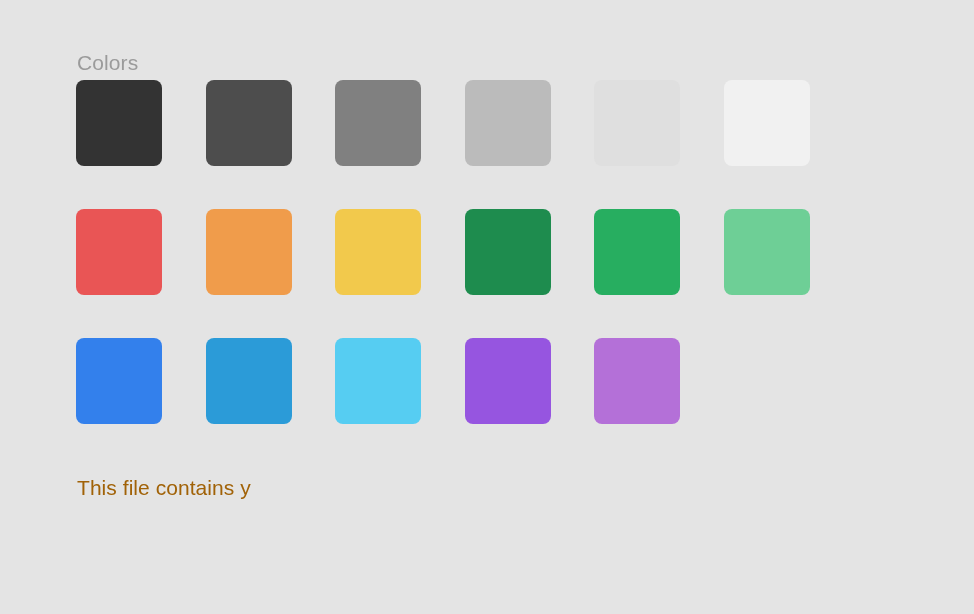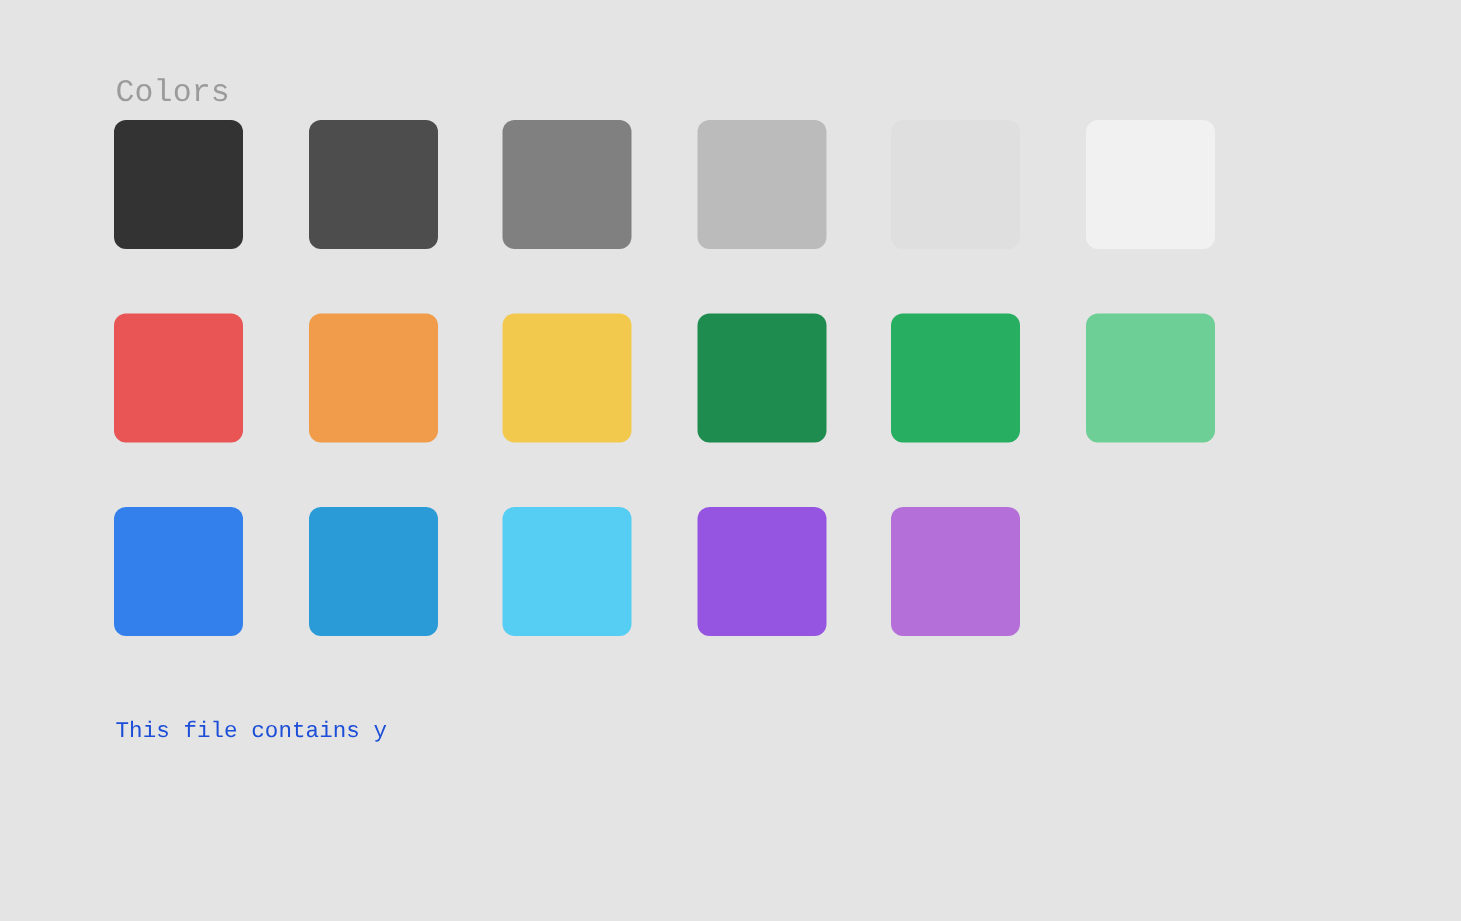--- a/index.html
+++ b/index.html
@@ -14,21 +14,20 @@
     overflow: hidden;
     position: relative;
   }
 
   .palette-panel {
     position: absolute;
     left: 0;
     top: 0;
     width: 931px;
     height: 614px;
-    font-family: Liberation Mono, monospace;
   }
 
   .section-title {
     position: absolute;
     left: 77px;
     top: 50px;
     font-size: 21px;
     line-height: 26px;
     color: #9b9b9b;
     letter-spacing: 0.1px;
@@ -64,23 +63,23 @@
   .file-note {
     position: absolute;
     left: 77px;
     top: 471px;
     width: 216px;
     height: 34px;
     overflow: hidden;
     white-space: nowrap;
   }
   .file-note-text {
-    font-size: 15px;
+    font-size: 21px;
     line-height: 34px;
-    color: #1d4ed8;
+    color: #a16207;
     white-space: nowrap;
     letter-spacing: 0.05px;
   }
 </style>
 </head>
 <body style="background: rgb(228, 228, 228);">
 
 <div class="palette-panel">
 
   <div class="section-title">Colors</div>

